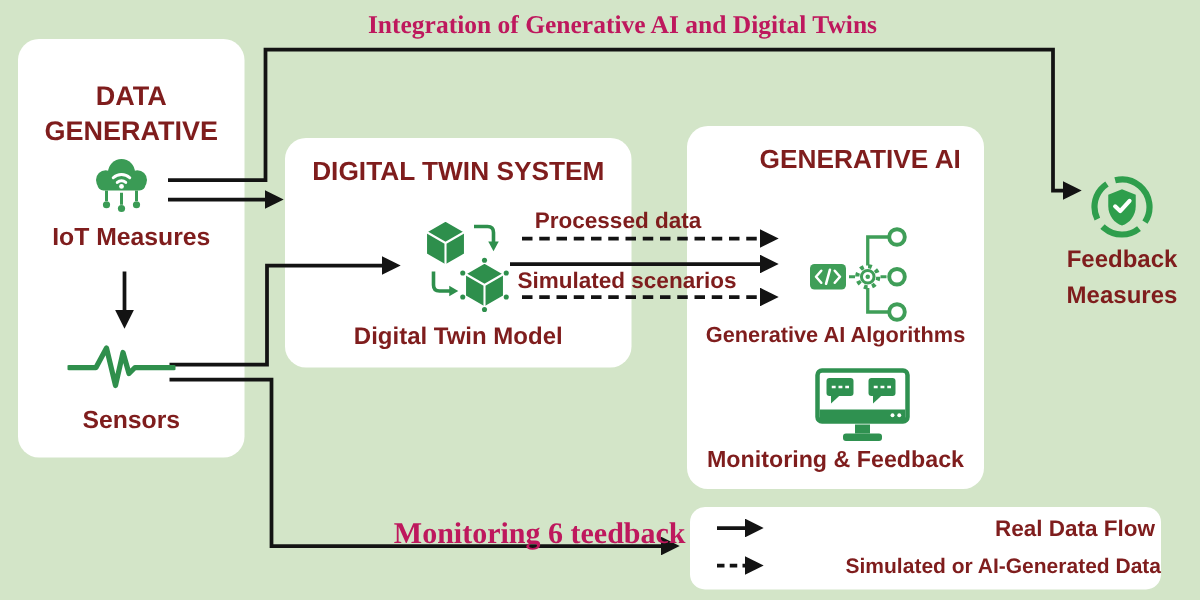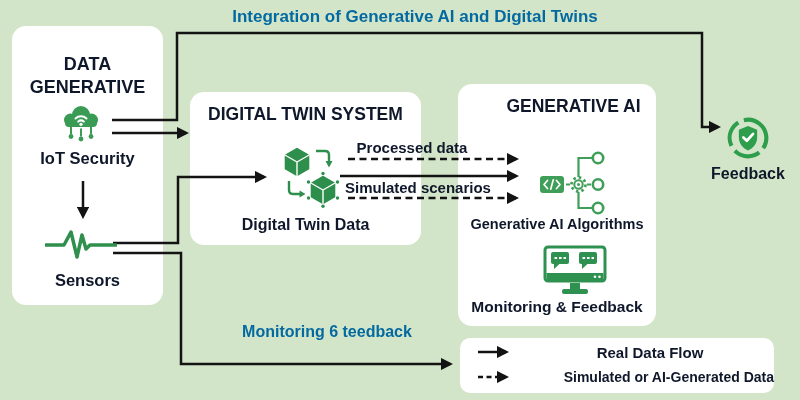--- a/index.html
+++ b/index.html
@@ -1,23 +1,23 @@
 <!DOCTYPE html>
 <html><head>
 <meta charset="utf-8">
 <style>
   html,body{margin:0;padding:0;background:#d3e5c8;}
   .stage{
     position:relative;width:800px;height:400px;background:#d3e5c8;
     font-family:"Liberation Sans",sans-serif;font-weight:700;overflow:hidden;
   }
   .panel{position:absolute;background:#ffffff;border-radius:14px;z-index:1;}
-  .lbl{position:absolute;z-index:3;color:#0f172a;text-align:center;}
+  .lbl{position:absolute;z-index:3;color:#7f1d1d;text-align:center;}
   .lbl span{display:block;}
-  .green-text{color:#0369a1;}
+  .green-text{color:#be185d;font-family:Liberation Serif, serif;}
   .icon{position:absolute;z-index:3;}
   #connectors{position:absolute;left:0;top:0;z-index:2;pointer-events:none;}
 </style>
 </head>
 <body>
 
 <div class="stage">
 
   <div class="panel" style="left:12px;top:26px;width:151px;height:279px"></div>
   <div class="panel" style="left:190px;top:92px;width:231px;height:153px"></div>
@@ -68,21 +68,21 @@
         <path d="M23 24.5 v8"></path>
         <path d="M33 23 v7"></path>
     </g>
     <g fill="#3a9b55">
       <circle cx="13" cy="32.5" r="2.4"></circle>
         <circle cx="23" cy="35" r="2.4"></circle>
         <circle cx="33" cy="32.5" r="2.4"></circle>
     </g>
   </svg>
 
-  <div class="lbl" style="left:12px;top:149px;width:151px;font-size:16.5px">IoT Security</div>
+  <div class="lbl" style="left:12px;top:149px;width:151px;font-size:16.5px">IoT Measures</div>
 
   <svg class="icon" style="left:45px;top:226px" width="72" height="36" viewBox="0 0 72 36">
     <path d="M1 19 H19 L26 6 L32 31 L37 9 L41 23 L45 19 H71" fill="none" stroke="#2f8f4c" stroke-width="3.5" stroke-linecap="round" stroke-linejoin="round"></path>
   </svg>
 
   <div class="lbl" style="left:12px;top:271px;width:151px;font-size:16.5px">Sensors</div>
 
   <div class="lbl" style="left:190px;top:104px;width:231px;font-size:17.5px">DIGITAL TWIN SYSTEM</div>
 
   <svg class="icon" style="left:280px;top:146px" width="60" height="62" viewBox="0 0 60 62">
@@ -101,21 +101,21 @@
       <polygon points="19.5,44.5 19.5,51.5 25.5,48"></polygon>
       <circle cx="43" cy="27.5" r="1.7"></circle>
         <circle cx="57.5" cy="36" r="1.7"></circle>
       <circle cx="57.5" cy="52" r="1.7"></circle>
         <circle cx="43" cy="60.3" r="1.7"></circle>
       <circle cx="28.5" cy="52" r="1.7"></circle>
         <circle cx="28.5" cy="36" r="1.7"></circle>
     </g>
   </svg>
 
-  <div class="lbl" style="left:190px;top:216px;width:231px;font-size:16px">Digital Twin Data</div>
+  <div class="lbl" style="left:190px;top:216px;width:231px;font-size:16px">Digital Twin Model</div>
 
   <div class="lbl" style="left:327px;top:139px;width:170px;font-size:15px">Processed data</div>
   <div class="lbl" style="left:327px;top:179px;width:182px;font-size:15px">Simulated scenarios</div>
 
   <div class="lbl" style="left:458px;top:94px;width:231px;font-size:17.5px;line-height:25px">
     <span>GENERATIVE AI</span>
   </div>
 
   <svg class="icon" style="left:540px;top:150px" width="72" height="66" viewBox="0 0 72 66">
     <g fill="none" stroke="#3f9e58" stroke-width="2.2">
@@ -164,20 +164,21 @@
   <div class="lbl" style="left:458px;top:298px;width:198px;font-size:15.5px">Monitoring &amp; Feedback</div>
 
   <svg class="icon" style="left:726px;top:116px" width="44" height="44" viewBox="0 0 48 48">
     <circle cx="24" cy="24" r="20" fill="none" stroke="#2e9e4c" stroke-width="4.5" stroke-dasharray="29 6.5" transform="rotate(-50 24 24)"></circle>
     <path d="M24 11 L34 15 V23 C34 30.5 29.5 35.5 24 37.5 C18.5 35.5 14 30.5 14 23 V15 Z" fill="#2e9e4c"></path>
     <path d="M19 23.5 L22.7 27 L29.5 19.5" fill="none" stroke="#ffffff" stroke-width="3" stroke-linecap="round" stroke-linejoin="round"></path>
   </svg>
 
   <div class="lbl" style="left:700px;top:162px;width:96px;font-size:16px;line-height:24px">
     <span>Feedback</span>
+    <span>Measures</span>
   </div>
 
-  <div class="lbl green-text" style="left:197px;top:323px;width:260px;font-size:16px;text-align:center">Monitoring 6 teedback</div>
+  <div class="lbl green-text" style="left:197px;top:345px;width:260px;font-size:20px;text-align:right">Monitoring 6 teedback</div>
 
-  <div class="lbl" style="left:530px;top:344px;width:240px;font-size:15px;text-align:center">Real Data Flow</div>
+  <div class="lbl" style="left:530px;top:344px;width:240px;font-size:15px;text-align:right">Real Data Flow</div>
   <div class="lbl" style="left:530px;top:369px;width:244px;font-size:14px;text-align:right">Simulated or AI-Generated Data</div>
 
 </div>
 
 </body></html>

